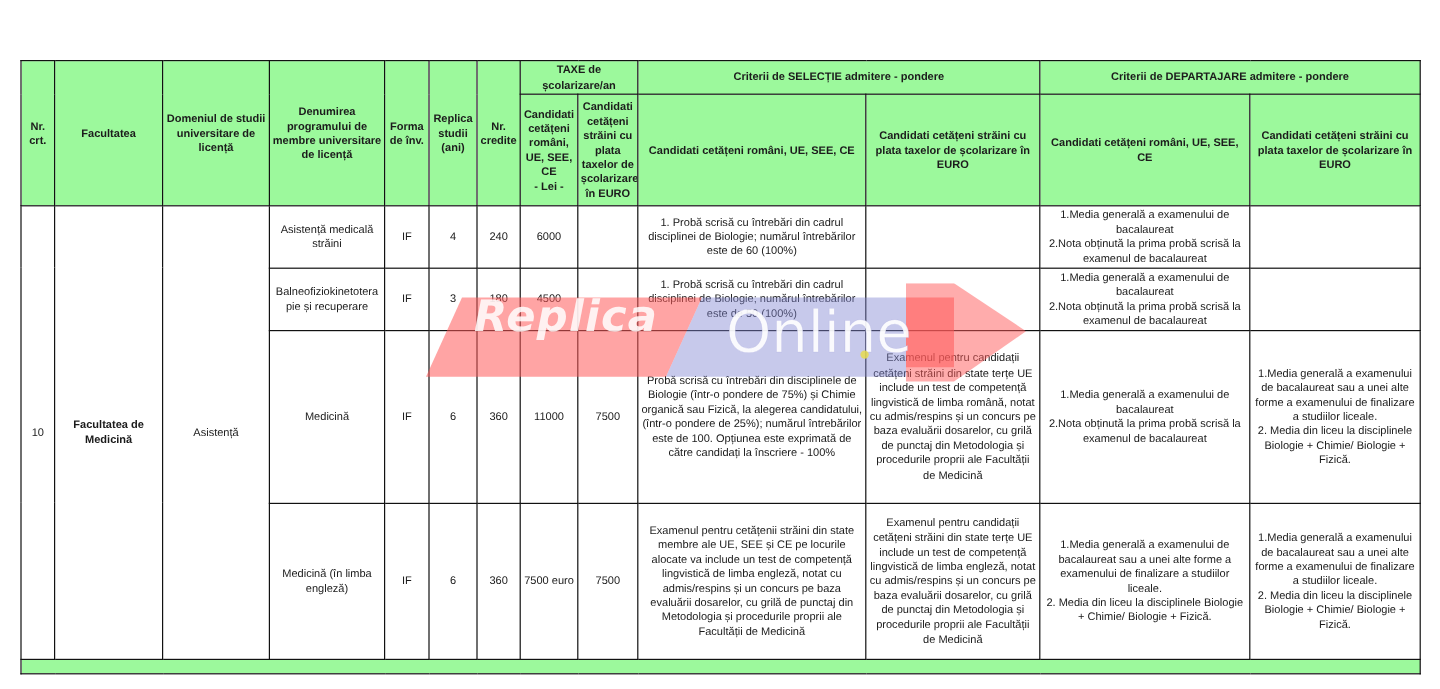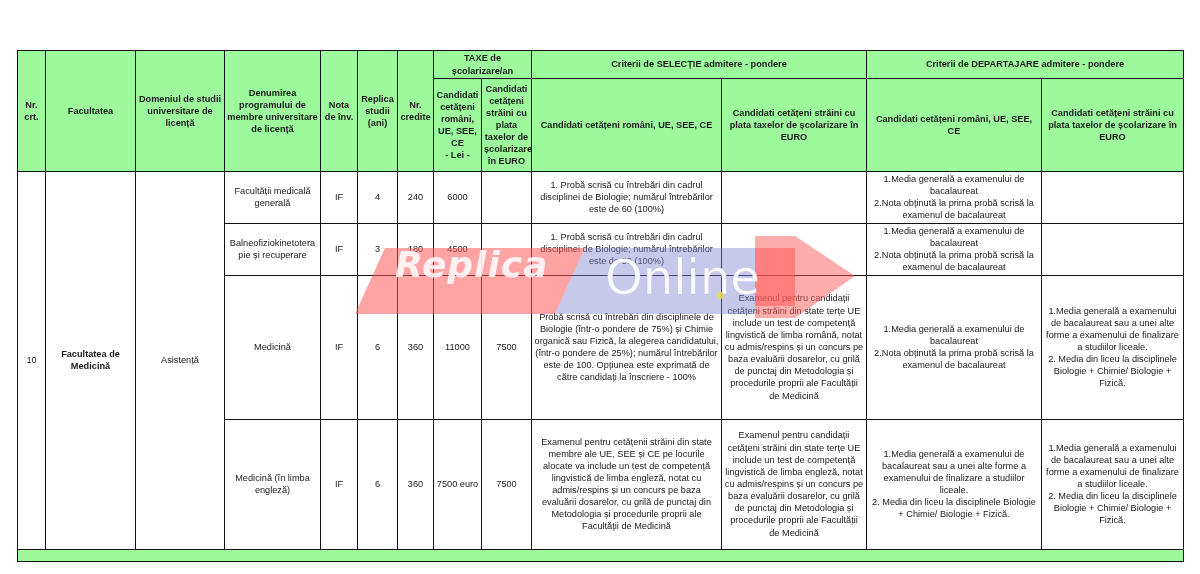--- a/index.html
+++ b/index.html
@@ -91,21 +91,21 @@
       <col style="width:145px">
       <col style="width:175px">
       <col style="width:142px">
     </colgroup>
     <thead>
       <tr style="height:28px">
         <th rowspan="2">Nr. crt.</th>
         <th rowspan="2">Facultatea</th>
         <th rowspan="2">Domeniul de studii universitare de licență</th>
         <th rowspan="2">Denumirea programului de membre universitare de licență</th>
-        <th rowspan="2">Nota de înv.</th>
+        <th rowspan="2">Forma de înv.</th>
         <th rowspan="2">Replica studii (ani)</th>
         <th rowspan="2">Nr. credite</th>
         <th colspan="2">TAXE de școlarizare/an</th>
         <th colspan="2">Criterii de SELECȚIE admitere - pondere</th>
         <th colspan="2">Criterii de DEPARTAJARE admitere - pondere</th>
       </tr>
       <tr style="height:93px">
         <th class="cell-text">Candidati cetățeni români, UE, SEE, CE
 - Lei -</th>
         <th>Candidati cetățeni străini cu plata taxelor de școlarizare în EURO</th>
@@ -113,21 +113,21 @@
         <th>Candidati cetățeni străini cu plata taxelor de școlarizare în EURO</th>
         <th>Candidati cetățeni români, UE, SEE, CE</th>
         <th>Candidati cetățeni străini cu plata taxelor de școlarizare în EURO</th>
       </tr>
     </thead>
     <tbody>
       <tr style="height:51px">
         <td rowspan="4">10</td>
         <td rowspan="4" class="bold">Facultatea de Medicină</td>
         <td rowspan="4">Asistență</td>
-        <td>Facultății medicală generală</td>
+        <td>Asistență medicală străini</td>
         <td>IF</td>
         <td>4</td>
         <td>240</td>
         <td>6000</td>
         <td></td>
         <td>1. Probă scrisă cu întrebări din cadrul disciplinei de Biologie; numărul întrebărilor este de 60 (100%)</td>
         <td></td>
         <td class="cell-text">1.Media generală  a examenului de bacalaureat
 2.Nota obținută la prima probă scrisă la examenul de bacalaureat</td>
         <td class="cell-text"></td>

